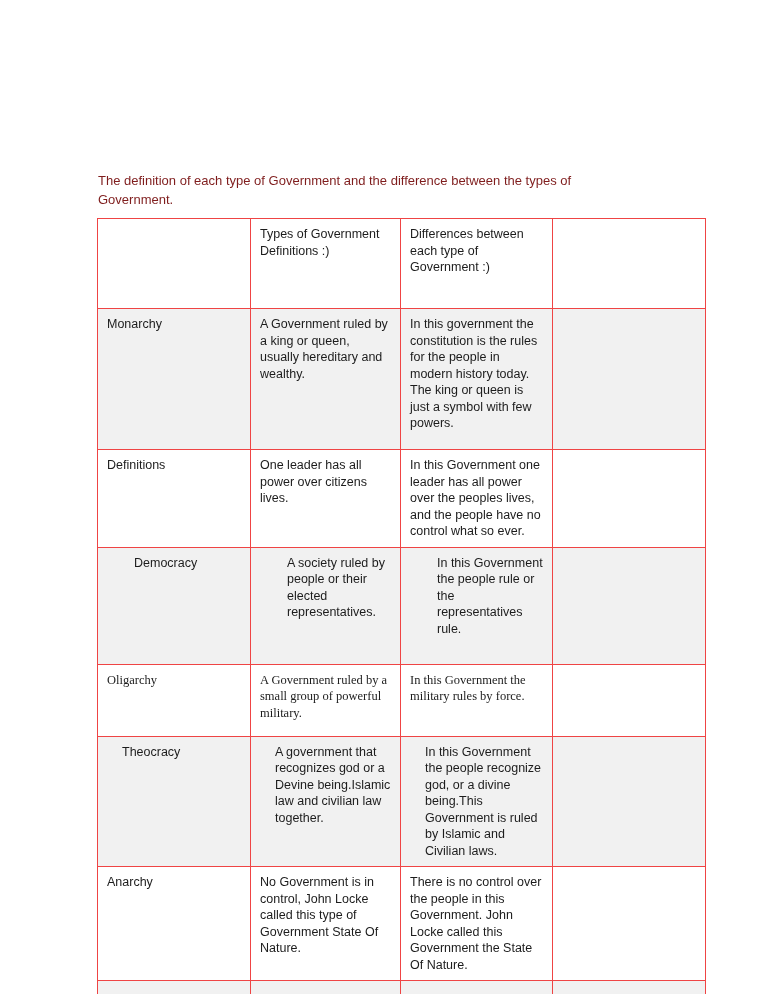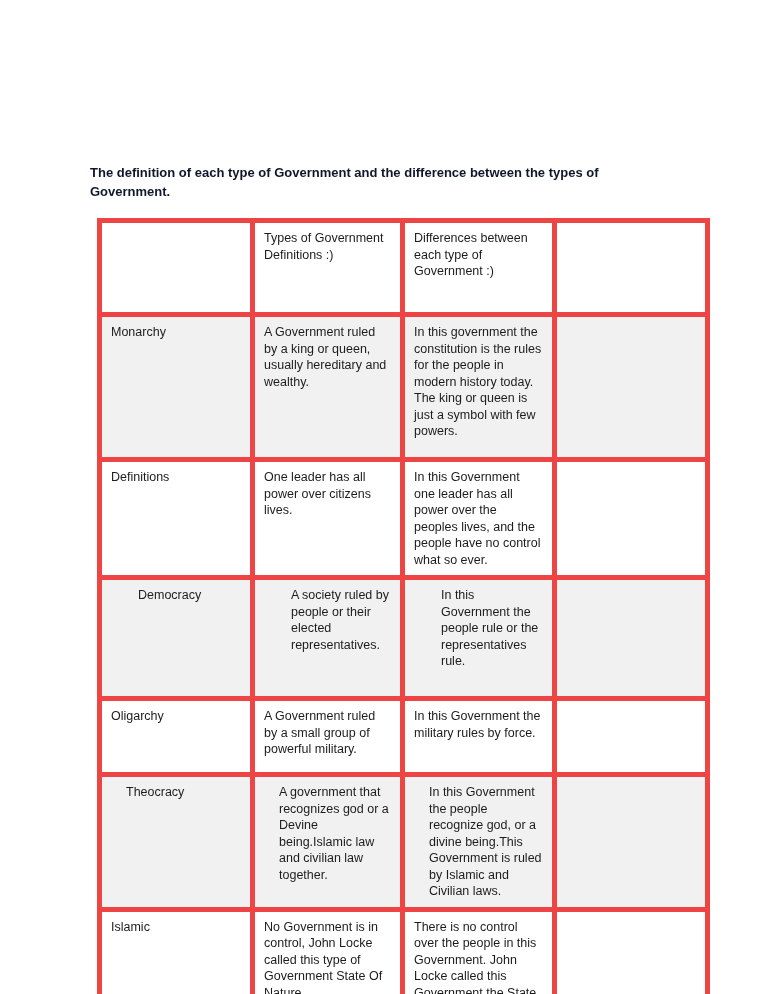--- a/index.html
+++ b/index.html
@@ -16,56 +16,55 @@
     background: #ffffff;
     overflow: hidden;
   }
   .intro {
     position: absolute;
     left: 90px;
     top: 163px;
     width: 520px;
     font-size: 13px;
     line-height: 19px;
-    color: #0f172a;
-    margin: 0;
-    font-weight: bold;
+    color: #7f1d1d;
+    margin: 8px;
   }
   table.gov-table {
     position: absolute;
     left: 97px;
     top: 218px;
     width: 608px;
     border-collapse: collapse;
     table-layout: fixed;
     font-size: 12.5px;
     line-height: 16.5px;
     color: #1c1c1c;
   }
   table.gov-table td {
-    border: 5px solid #ef4444;
+    border: 1px solid #ef4444;
     vertical-align: top;
     padding: 7px 9px 7px 9px;
     background: #ffffff;
     word-wrap: break-word;
   }
   tr.band td {
     background: #f1f1f1;
     margin-top: 40px;
   }
   .col-type    { width: 153px; }
   .col-def     { width: 150px; }
   .col-diff    { width: 152px; }
   .col-extra   { width: 153px; }
 
   tr.row-header td { height: 75px; }
   tr.row-0 td { height: 126px; }
   tr.row-1 td { height: 76px; }
   tr.row-2 td { height: 102px; padding-left: 36px; }
-  tr.row-3 td { height: 57px; }
+  tr.row-3 td { height: 57px; font-family: Liberation Serif, serif; }
   tr.row-4 td { height: 87px; padding-left: 24px; }
   tr.row-5 td { height: 93px; }
   tr.row-empty td { height: 24px; }
 </style>
 </head>
 <body>
 
 <div class="page">
 
   <p class="intro">The definition of each type of Government and the difference between the types of Government.</p>
@@ -115,21 +114,21 @@
     </tr>
 
     <tr class="row-4 band">
       <td>Theocracy</td>
       <td>A government that recognizes god or a Devine being.Islamic law and civilian law together.</td>
       <td>In this Government the people recognize god, or a divine being.This Government is ruled by Islamic and Civilian laws.</td>
       <td></td>
     </tr>
 
     <tr class="row-5">
-      <td>Islamic</td>
+      <td>Anarchy</td>
       <td>No Government is in control, John Locke called this type of Government State Of Nature.</td>
       <td>There is no control over the people in this Government. John Locke called this Government the State Of Nature.</td>
       <td></td>
     </tr>
 
     <tr class="row-empty band">
       <td></td>
       <td></td>
       <td></td>
       <td></td>

